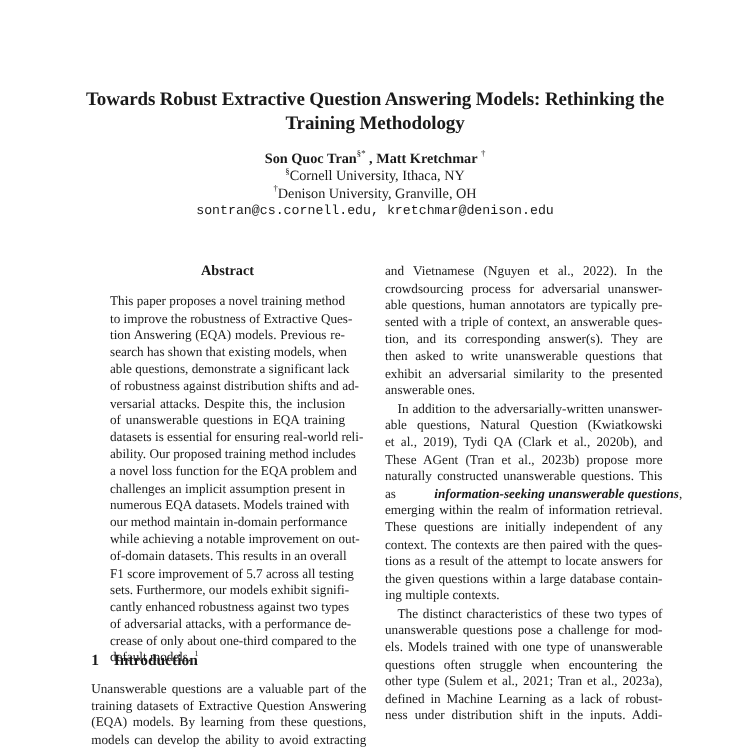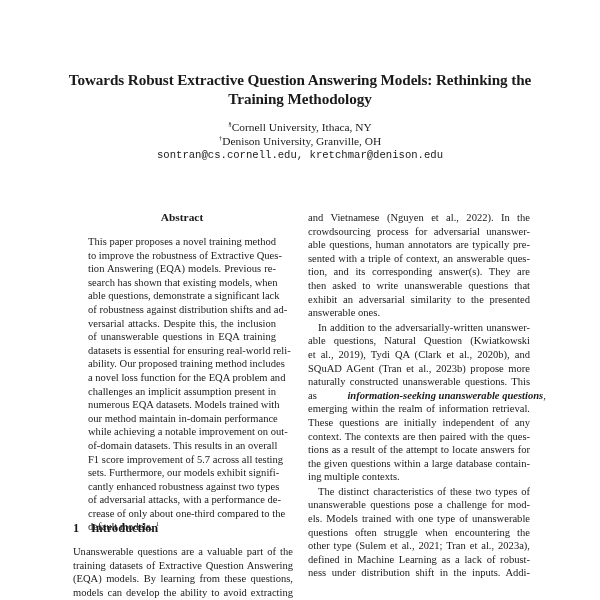--- a/index.html
+++ b/index.html
@@ -32,20 +32,21 @@
 <body>
 
 <div class="page">
 
   <div class="title">
     <div>Towards Robust Extractive Question Answering Models: Rethinking the</div>
     <div>Training Methodology</div>
   </div>
 
   <div class="authors">
+    <div class="names"><span>Son Quoc Tran</span><sup>§*</sup><span> , </span><span>Matt Kretchmar</span> <sup>†</sup></div>
     <div><sup>§</sup><span>Cornell University, Ithaca, NY</span></div>
     <div><sup>†</sup><span>Denison University, Granville, OH</span></div>
     <div class="email">sontran@cs.cornell.edu, kretchmar@denison.edu</div>
   </div>
 
   <div class="abstract-title">Abstract</div>
 
   <div class="col abstract">
     <span class="line">This paper proposes a novel training method</span>
     <span class="line">to improve the robustness of Extractive Ques-</span>
@@ -91,21 +92,21 @@
       <span class="line">tion, and its corresponding answer(s). They are</span>
       <span class="line">then asked to write unanswerable questions that</span>
       <span class="line">exhibit an adversarial similarity to the presented</span>
       <span class="line last">answerable ones.</span>
     </div>
     <div class="gap"></div>
     <div>
       <span class="line indent">In addition to the adversarially-written unanswer-</span>
       <span class="line">able questions, Natural Question (Kwiatkowski</span>
       <span class="line">et al., 2019), Tydi QA (Clark et al., 2020b), and</span>
-      <span class="line"><span>SQuAD </span><span class="it">AGent</span><span> (Tran et al., 2023b) propose more</span></span>
+      <span class="line"><span>These </span><span class="it">AGent</span><span> (Tran et al., 2023b) propose more</span></span>
       <span class="line">naturally constructed unanswerable questions. This</span>
       <span class="line"><span>as </span><span class="bi">information-seeking unanswerable questions</span><span>,</span></span>
       <span class="line">emerging within the realm of information retrieval.</span>
       <span class="line">These questions are initially independent of any</span>
       <span class="line">context. The contexts are then paired with the ques-</span>
       <span class="line">tions as a result of the attempt to locate answers for</span>
       <span class="line">the given questions within a large database contain-</span>
       <span class="line last">ing multiple contexts.</span>
     </div>
     <div class="gap"></div>

